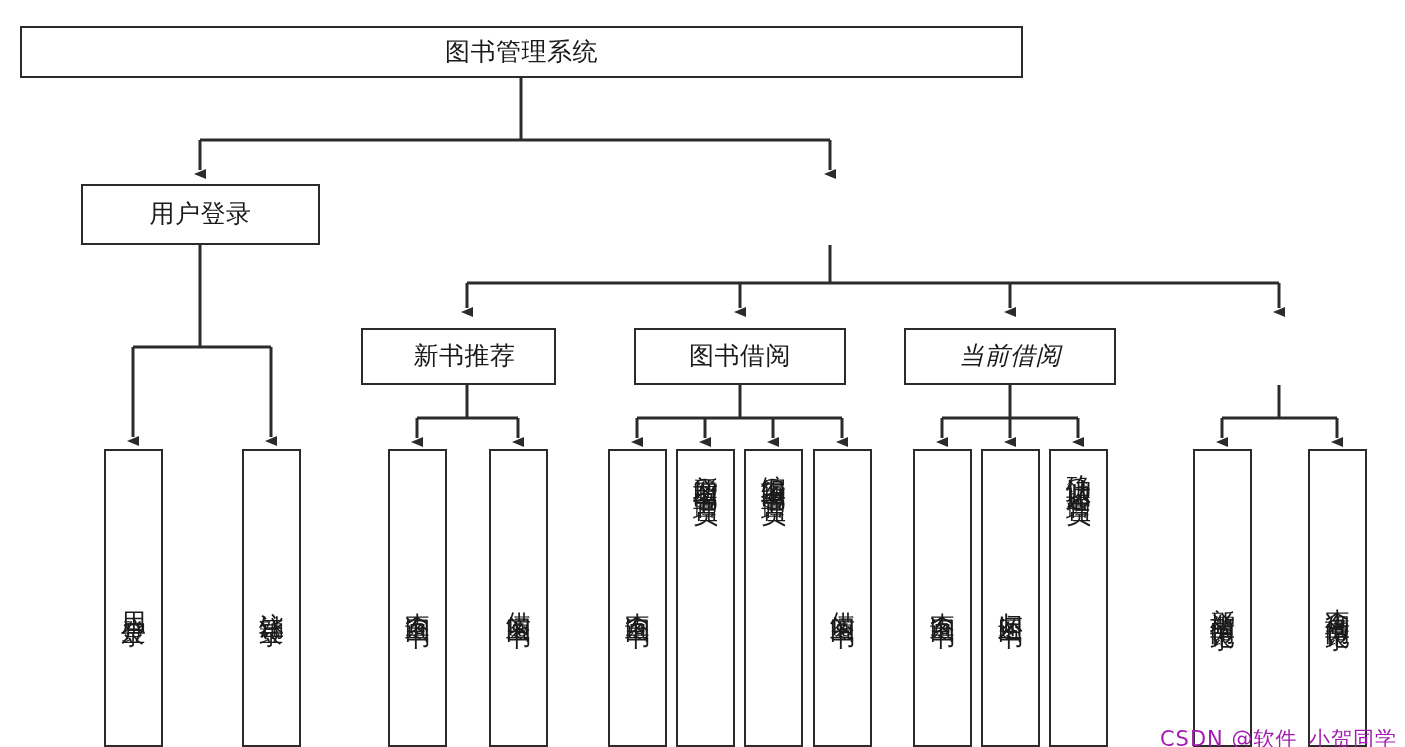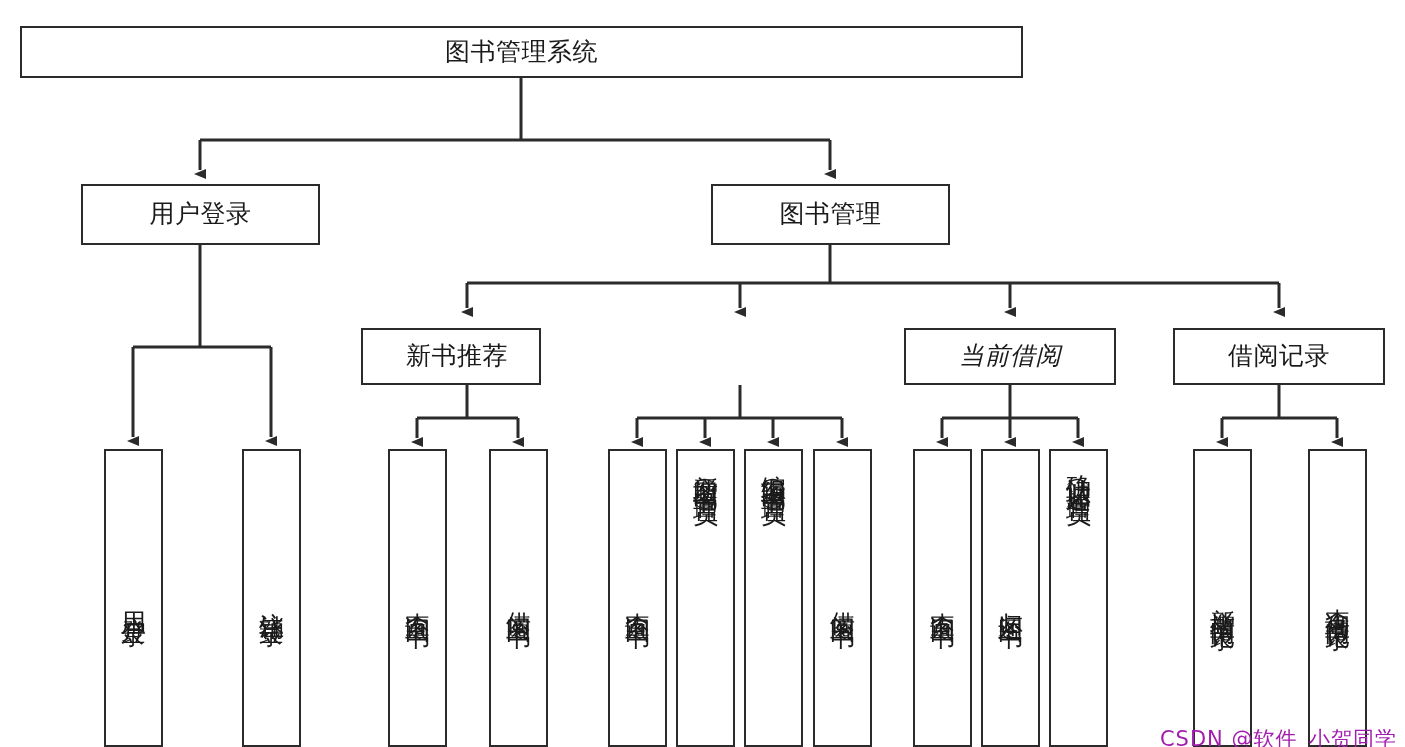--- a/index.html
+++ b/index.html
@@ -126,36 +126,33 @@
   </svg>
 
   <div class="node-box horizontal-node" style="left:20px; top:14px; width:1003px; height:52px;">
     <span class="node-label">图书管理系统</span>
   </div>
 
   <div class="node-box horizontal-node" style="left:81px; top:172px; width:239px; height:61px;">
     <span class="node-label">用户登录</span>
   </div>
 
-  <div class="node-box horizontal-node" style="left:711px; top:172px; width:239px; height:61px;">
-    <span class="node-label">图书管理</span>
-  </div>
-
-  <div class="node-box horizontal-node" style="left:361px; top:316px; width:180px; height:57px;padding-left:12px;">
+
+  <div class="node-box horizontal-node" style="left:361px; top:316px; width:195px; height:57px;padding-left:12px;">
     <span class="node-label">新书推荐</span>
   </div>
 
+  <div class="node-box horizontal-node" style="left:634px; top:316px; width:212px; height:57px;">
+    <span class="node-label">图书借阅</span>
+  </div>
 
   <div class="node-box horizontal-node" style="left:904px; top:316px; width:212px; height:57px;font-style:italic;">
     <span class="node-label">当前借阅</span>
   </div>
 
-  <div class="node-box horizontal-node" style="left:1173px; top:316px; width:212px; height:57px;">
-    <span class="node-label">借阅记录</span>
-  </div>
 
   <div class="node-box vertical-node center-mode" style="left:104px; top:437px; width:59px; height:298px;">
     <span class="node-label">用户登录</span>
   </div>
 
   <div class="node-box vertical-node center-mode" style="left:242px; top:437px; width:59px; height:298px;">
     <span class="node-label">注销登录</span>
   </div>
 
   <div class="node-box vertical-node center-mode" style="left:388px; top:437px; width:59px; height:298px;">

